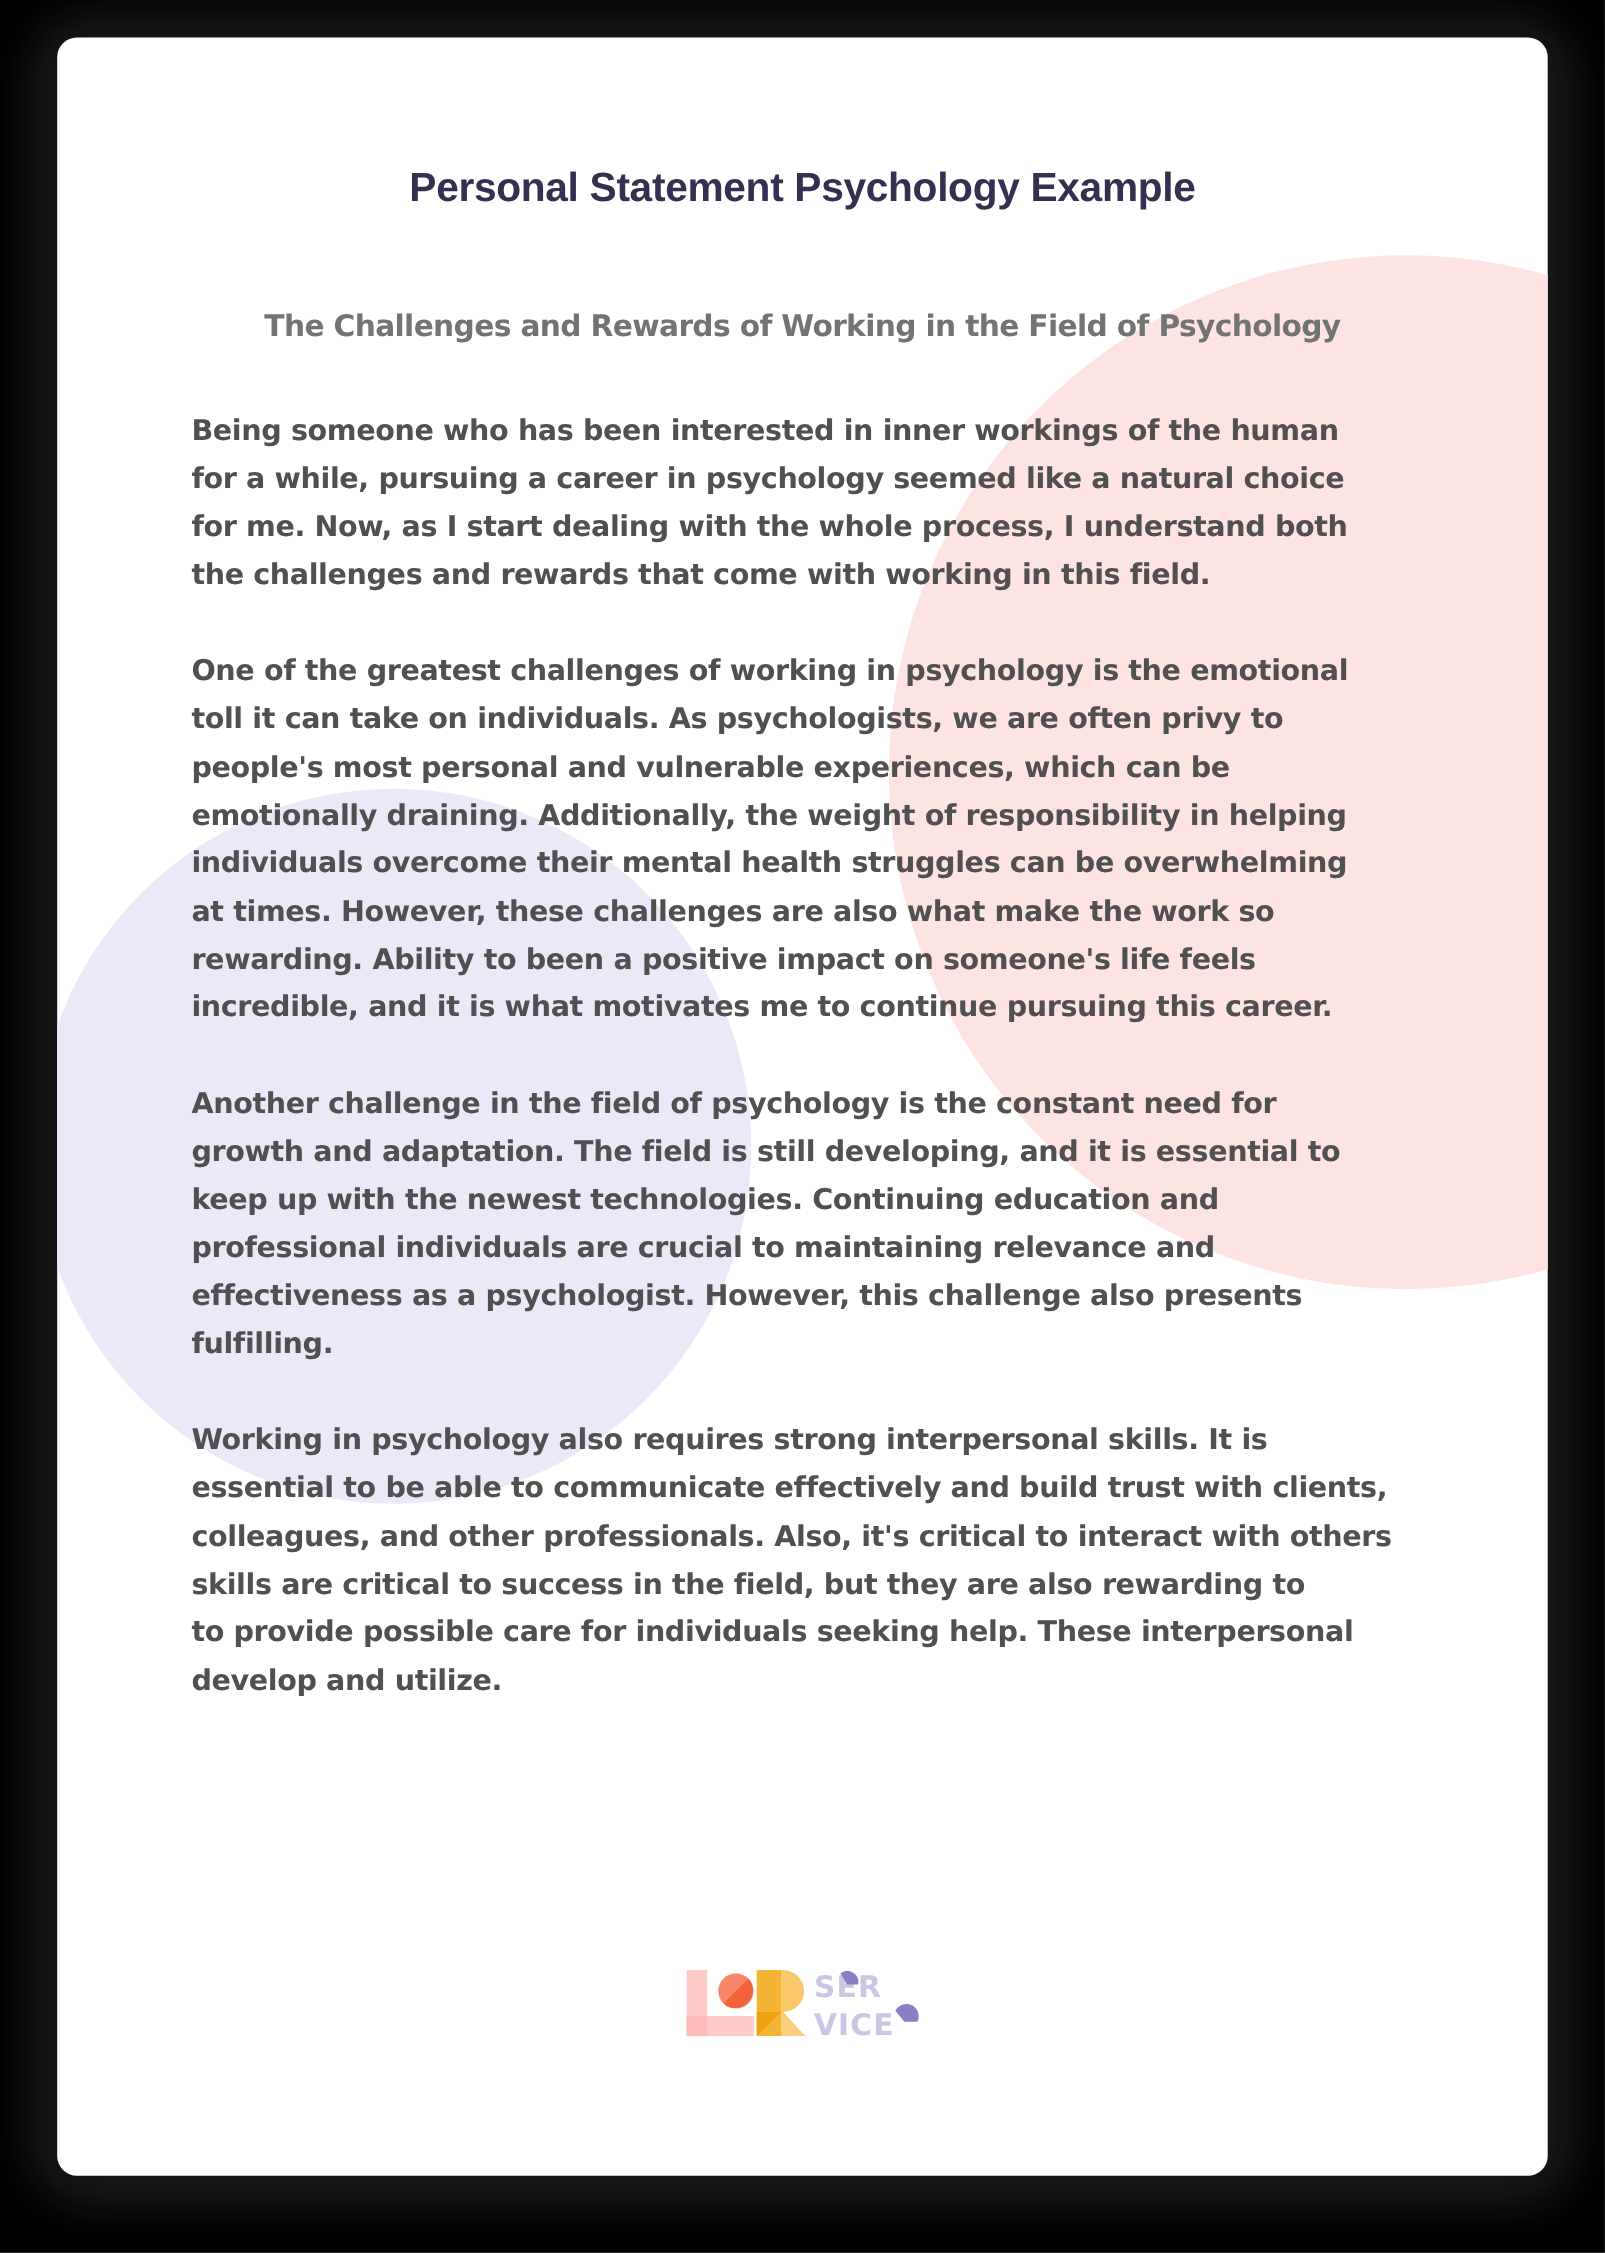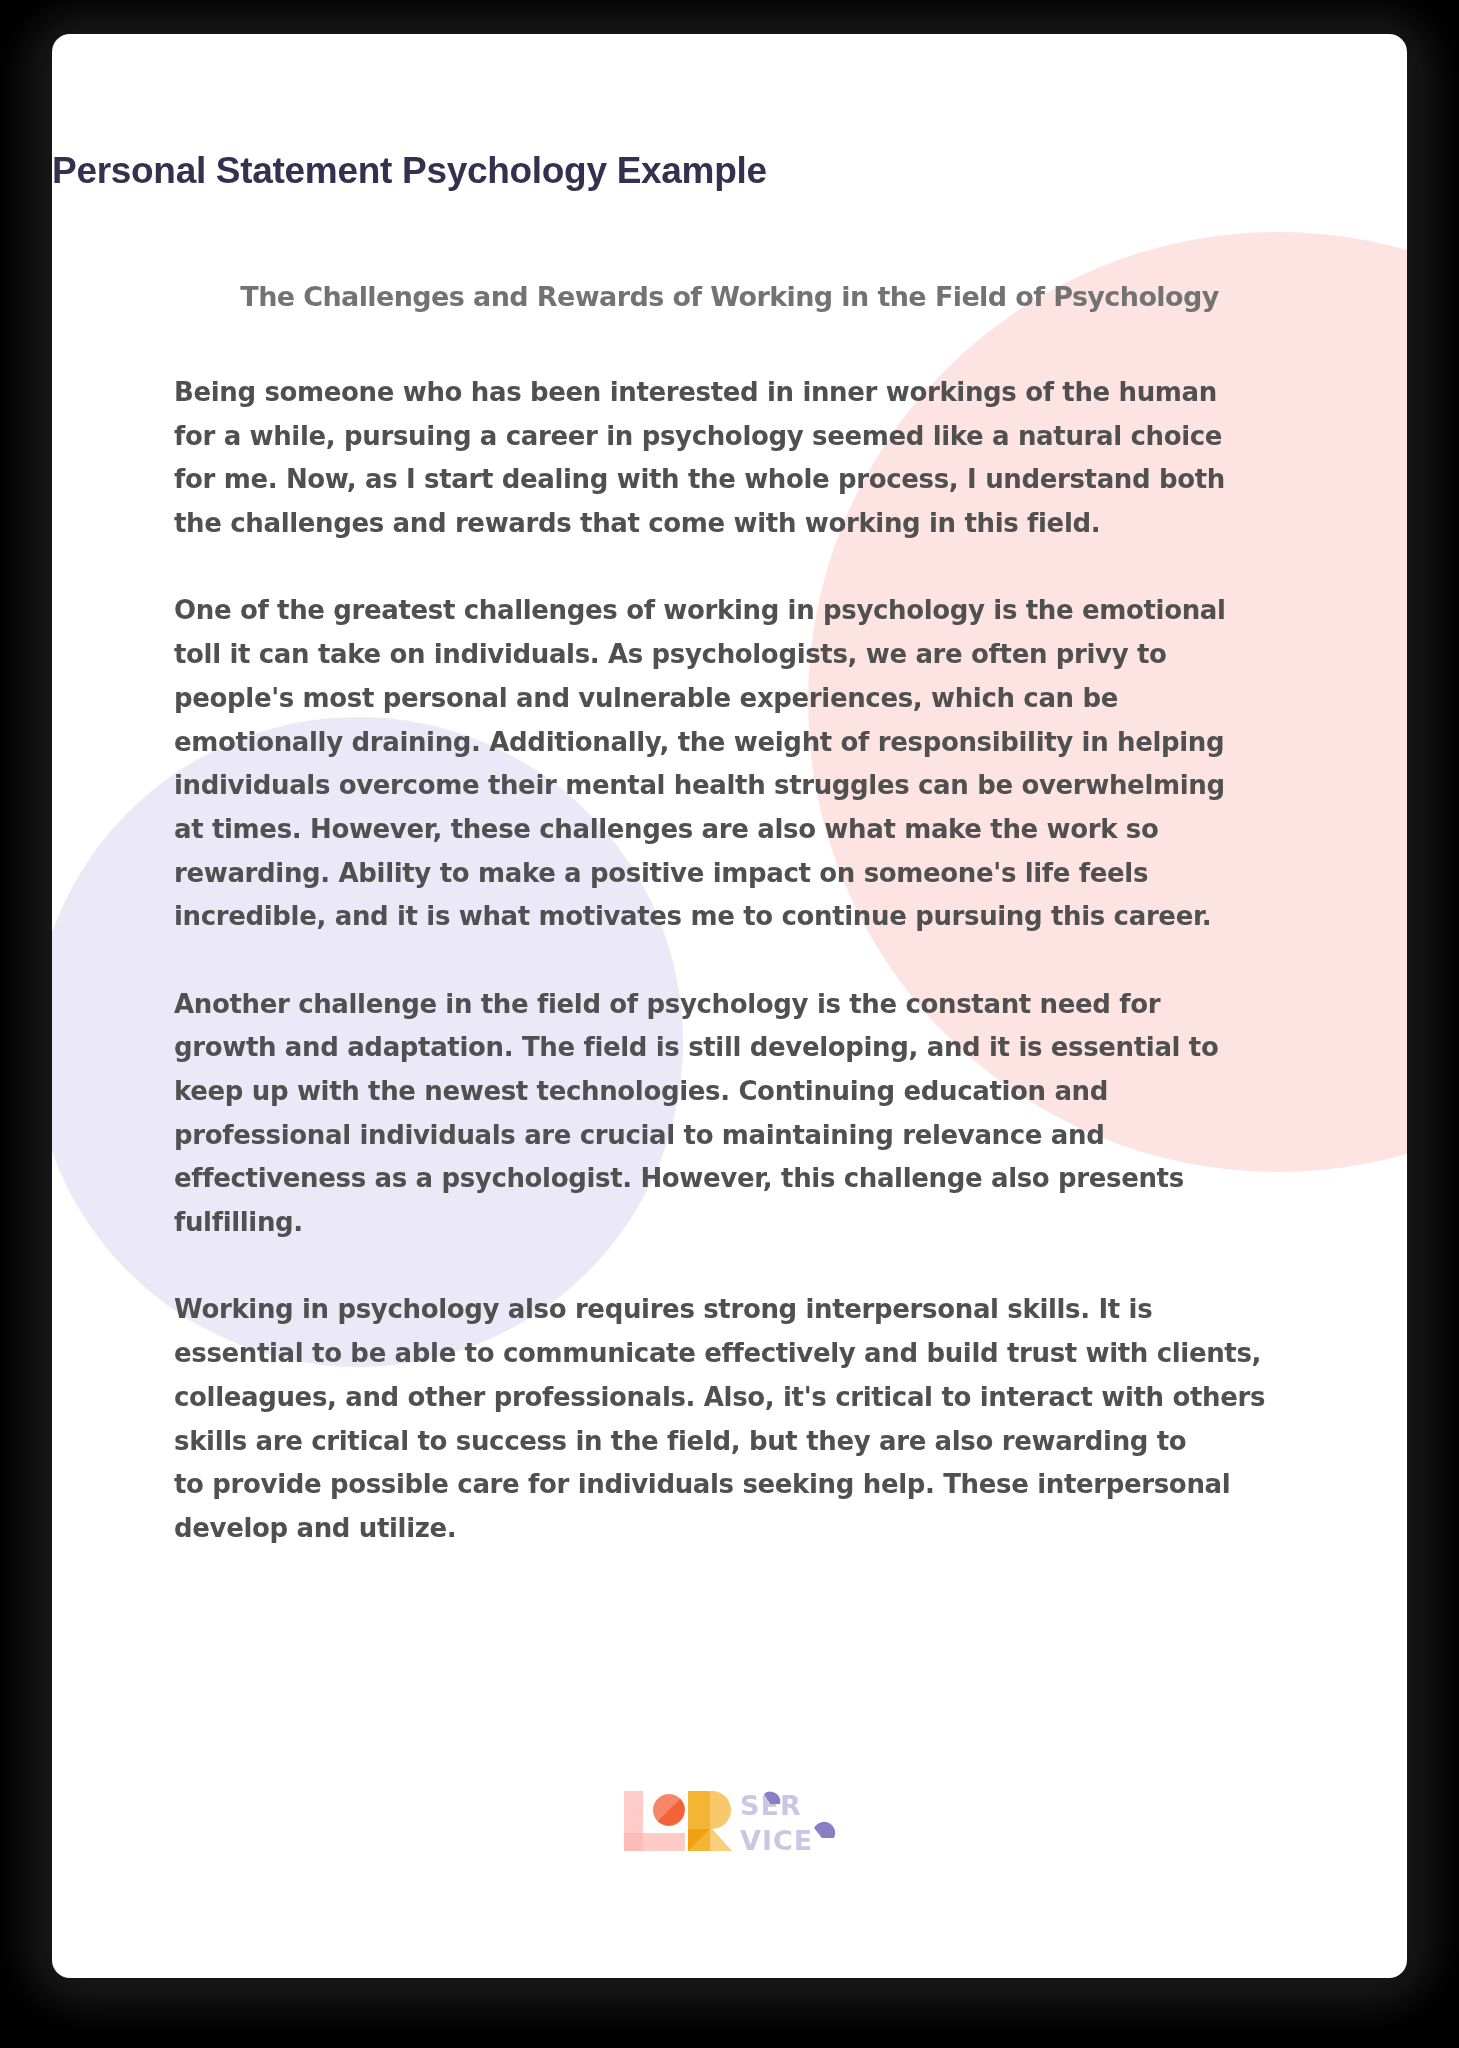--- a/index.html
+++ b/index.html
@@ -31,20 +31,21 @@
     left: 756px; top: 198px; width: 940px; height: 940px;
     background: #fde4e3;
   }
   .circle-lavender {
     left: -19px; top: 683px; width: 650px; height: 650px;
     background: #ebe8f8;
   }
   .title {
     position: absolute;
     left: 0; width: 1355px; top: 111px;
+    text-align: center;
     font-family: "Liberation Sans", sans-serif;
     font-weight: bold;
     font-size: 37px;
     letter-spacing: -0.3px;
     color: #35304f;
     line-height: 52px;
   }
   .subtitle {
     position: absolute;
     left: 0; width: 1355px; top: 243px;
@@ -97,21 +98,21 @@
       <span class="line">for me. Now, as I start dealing with the whole process, I understand both</span>
       <span class="line">the challenges and rewards that come with working in this field.</span>
     </div>
     <div class="para">
       <span class="line">One of the greatest challenges of working in psychology is the emotional</span>
       <span class="line">toll it can take on individuals. As psychologists, we are often privy to</span>
       <span class="line">people's most personal and vulnerable experiences, which can be</span>
       <span class="line">emotionally draining. Additionally, the weight of responsibility in helping</span>
       <span class="line">individuals overcome their mental health struggles can be overwhelming</span>
       <span class="line">at times. However, these challenges are also what make the work so</span>
-      <span class="line">rewarding. Ability to make a positive impact on someone's life feels</span>
+      <span class="line">rewarding. Ability to been a positive impact on someone's life feels</span>
       <span class="line">incredible, and it is what motivates me to continue pursuing this career.</span>
     </div>
     <div class="para">
       <span class="line">Another challenge in the field of psychology is the constant need for</span>
       <span class="line">growth and adaptation. The field is still developing, and it is essential to</span>
       <span class="line">keep up with the newest technologies. Continuing education and</span>
       <span class="line">professional individuals are crucial to maintaining relevance and</span>
       <span class="line">effectiveness as a psychologist. However, this challenge also presents</span>
       <span class="line">fulfilling.</span>
     </div>

